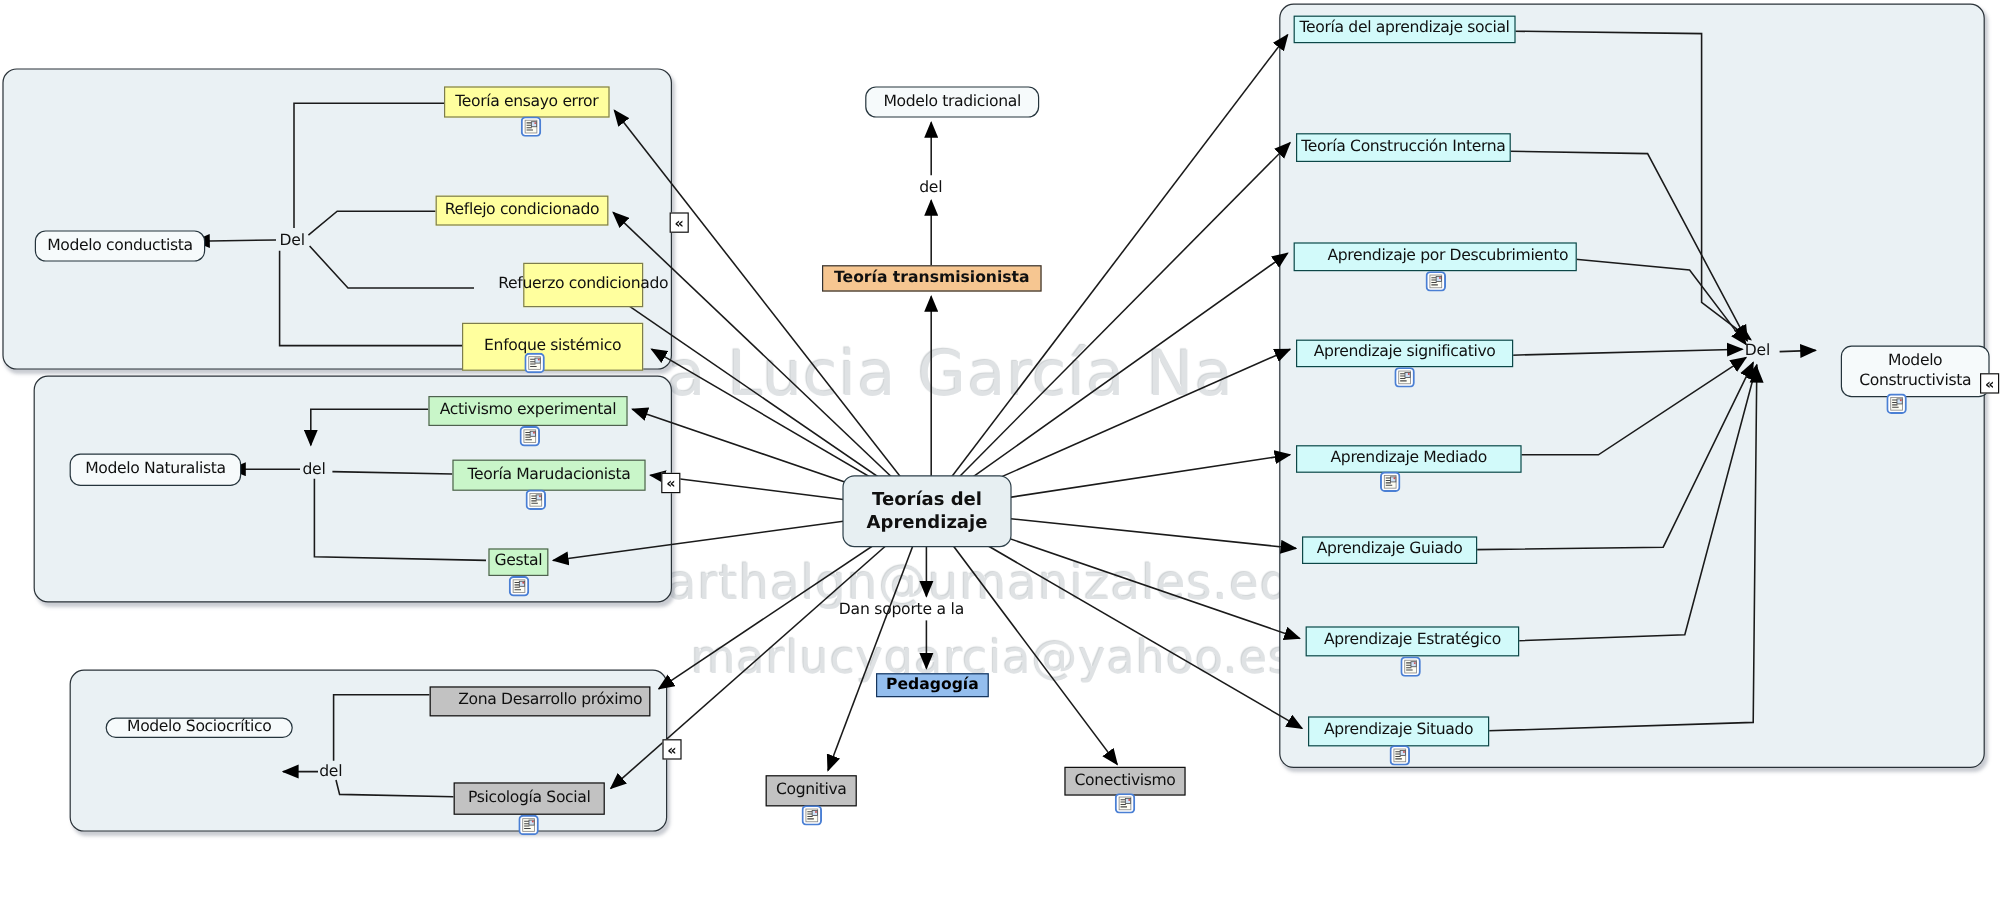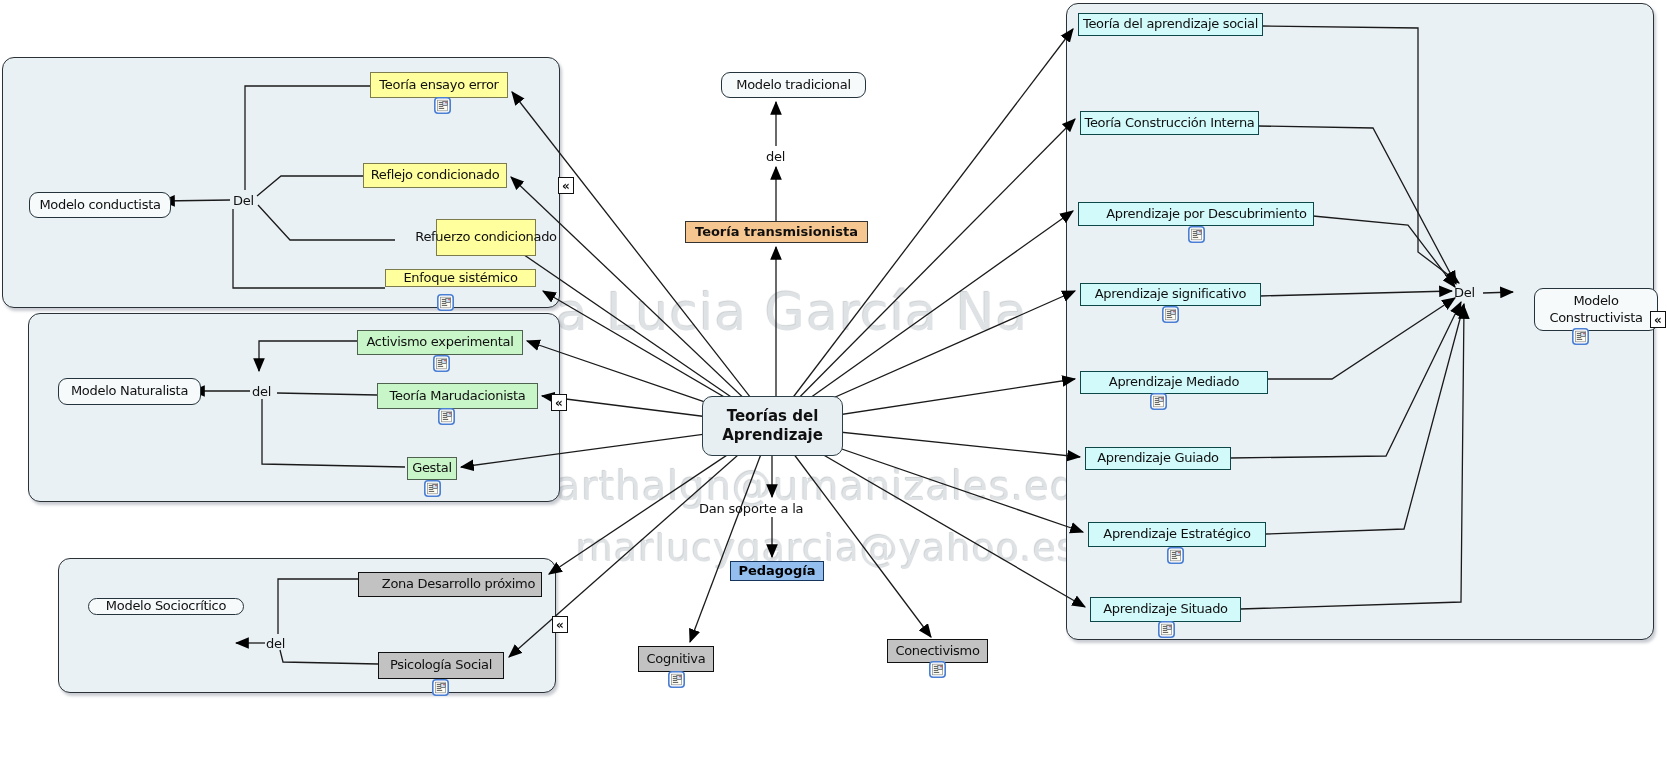--- a/index.html
+++ b/index.html
@@ -92,21 +92,21 @@
       <polyline points="1240,609 1461,602 1464,306" fill="none" stroke="#1a1a1a" stroke-width="1.3" marker-end="url(#arrow)"></polyline>
       <polyline points="1483,293 1513,292" fill="none" stroke="#1a1a1a" stroke-width="1.3" marker-end="url(#arrow)"></polyline>
     </svg>
 <div class="group" style="left: 2px; top: 57px; width: 556px; height: 249px;"></div>
     <div class="group" style="left: 28px; top: 313px; width: 530px; height: 187px;"></div>
     <div class="group" style="left: 58px; top: 558px; width: 496px; height: 133px;"></div>
     <div class="group" style="left: 1066px; top: 3px; width: 586px; height: 635px;"></div>
     <div class="node s-yellow" style="left: 370px; top: 72px; width: 138px; height: 26px;">Teoría ensayo error</div>
     <div class="node s-yellow" style="left: 363px; top: 163px; width: 144px; height: 25px;">Reflejo condicionado</div>
     <div class="node s-yellow" style="left: 395px; top: 219px; width: 100px; height: 37px; margin-left: 41px;">Refuerzo condicionado</div>
-    <div class="node s-yellow" style="left: 385px; top: 269px; width: 151px; height: 18px;">Enfoque sistémico</div>
+    <div class="node s-yellow" style="left: 385px; top: 269px; width: 151px; height: 40px;">Enfoque sistémico</div>
     <div class="node s-green" style="left: 357px; top: 330px; width: 166px; height: 25px;">Activismo experimental</div>
     <div class="node s-green" style="left: 377px; top: 383px; width: 161px; height: 26px;">Teoría Marudacionista</div>
     <div class="node s-green" style="left: 407px; top: 457px; width: 50px; height: 23px;">Gestal</div>
     <div class="node s-graybox" style="left: 358px; top: 572px; width: 184px; height: 25px; padding-left: 17px;">Zona Desarrollo próximo</div>
     <div class="node s-graybox" style="left: 378px; top: 652px; width: 126px; height: 27px;">Psicología Social</div>
     <div class="node s-rounded" style="left: 13px; top: 192px; width: 142px; height: 26px;">Modelo conductista</div>
     <div class="node s-rounded" style="left: 42px; top: 378px; width: 143px; height: 27px;">Modelo Naturalista</div>
     <div class="node s-rounded" style="left: 72px; top: 598px; width: 156px; height: 17px;">Modelo Sociocrítico</div>
     <div class="node s-rounded" style="left: 705px; top: 72px; width: 145px; height: 26px;">Modelo tradicional</div>
     <div class="node s-rounded wrap" style="left: 1518px; top: 288px; width: 124px; height: 43px;">Modelo

